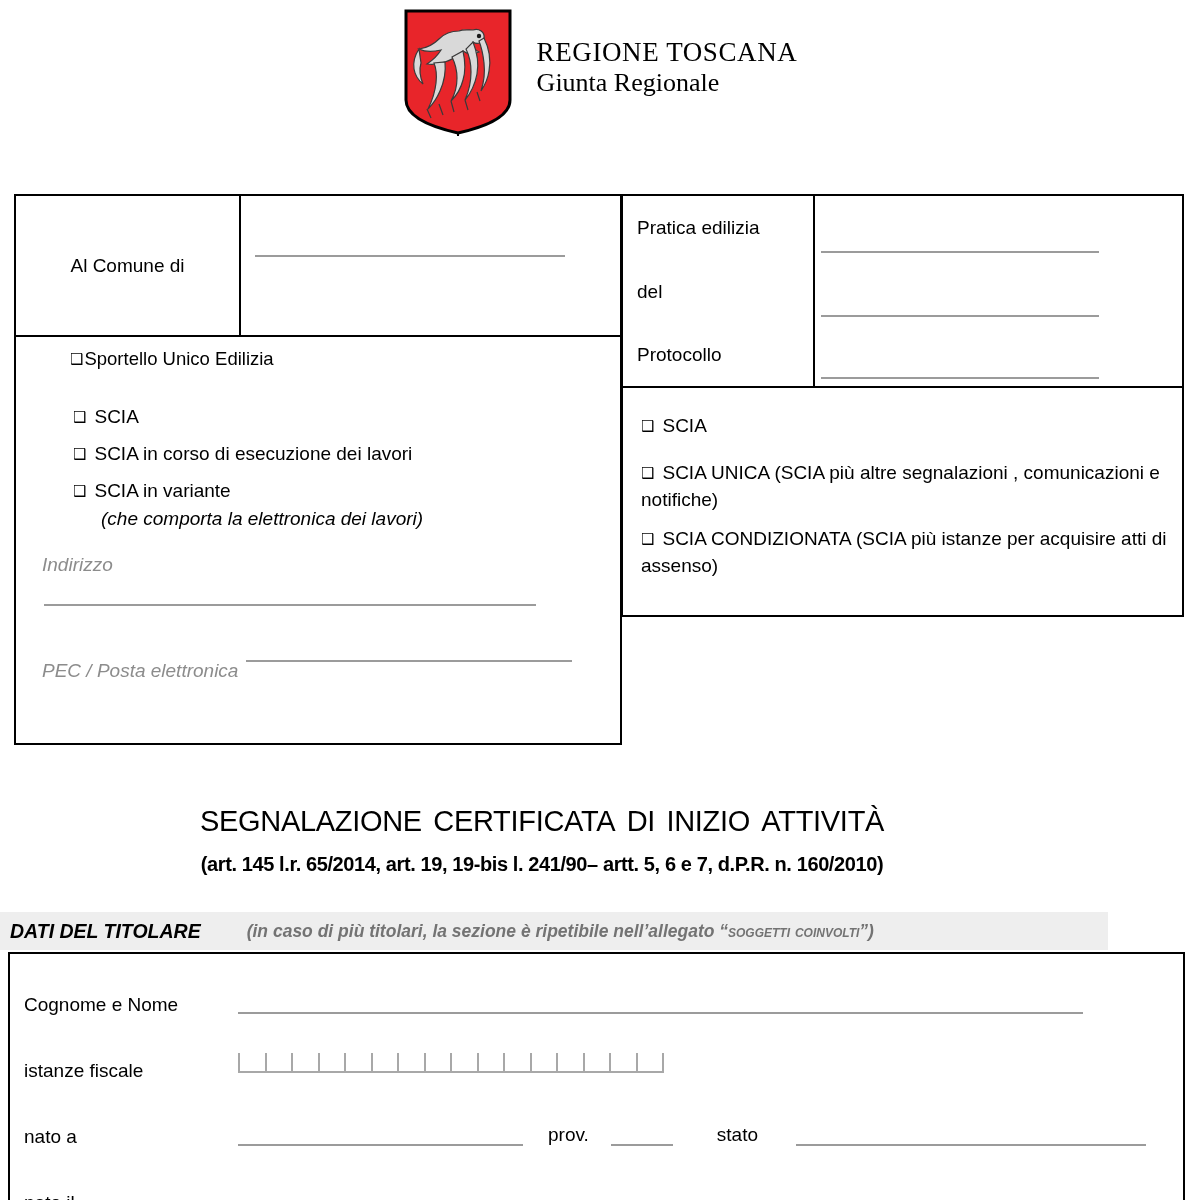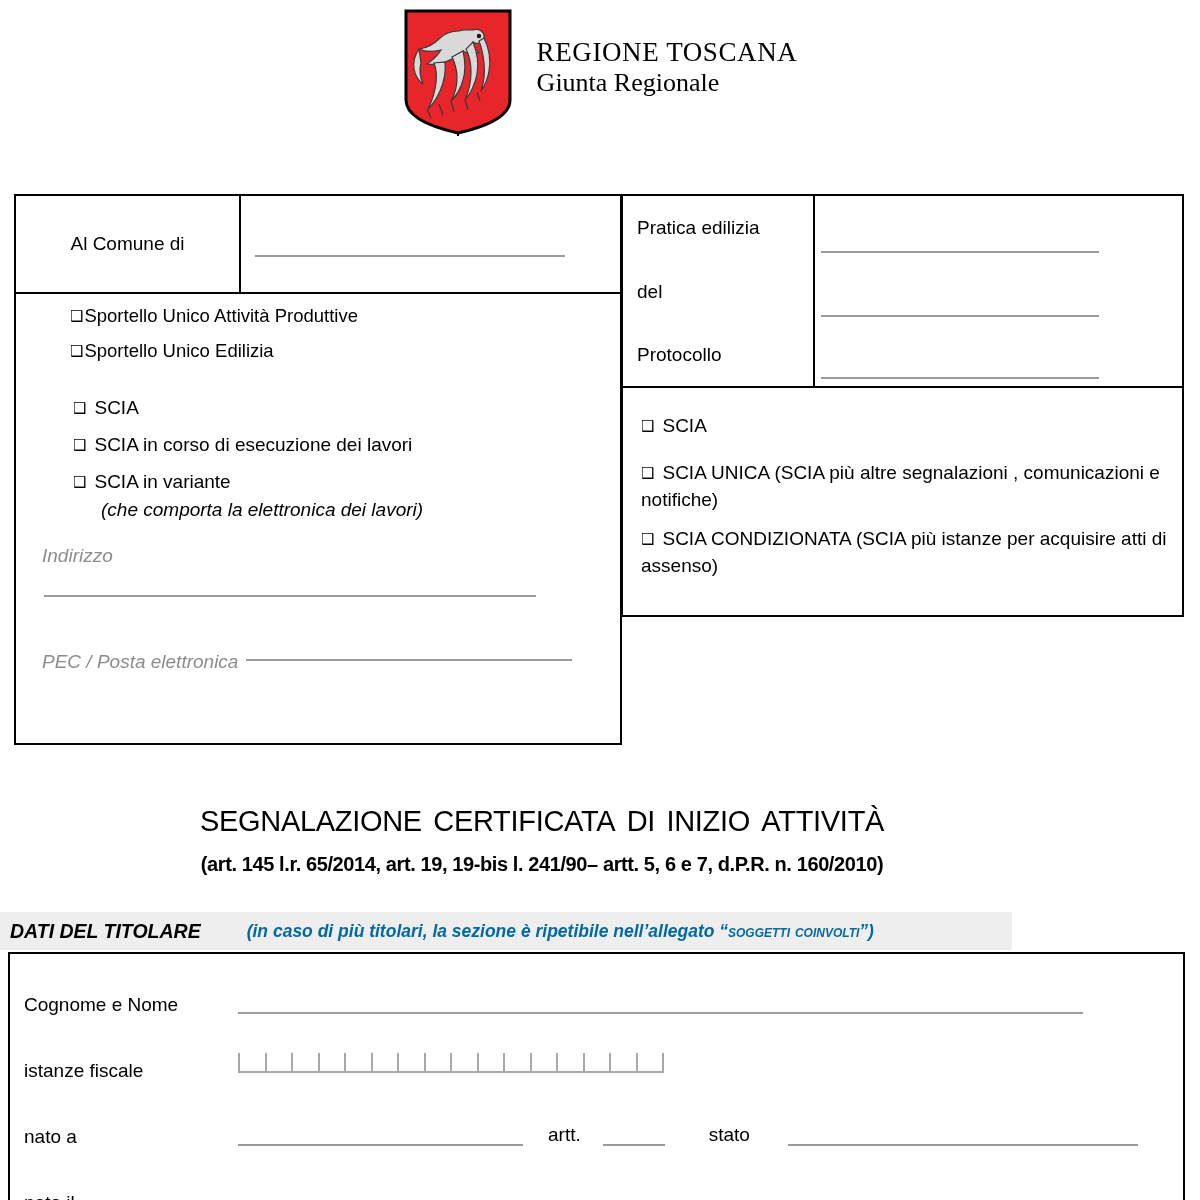--- a/index.html
+++ b/index.html
@@ -77,21 +77,21 @@
     left: 608px; top: 0;
     width: 562px;
     height: 423px;
     border: 2px solid #000;
     border-left: 1px solid #000;
     box-sizing: border-box;
   }
 
   .row-comune {
     display: flex;
-    height: 98px;
+    height: 141px;
     border-bottom: 2px solid #000;
     box-sizing: border-box;
   }
   .cell-comune-label {
     width: 225px;
     border-right: 2px solid #000;
     box-sizing: border-box;
     display: flex;
     align-items: center;
     justify-content: center;
@@ -159,21 +159,21 @@
     color: #8c8c8c;
   }
   .line-indirizzo {
     margin-top: 28px;
     width: 492px;
     margin-left: 2px;
   }
   .pec-row {
     margin-top: 54px;
     display: flex;
-    align-items: center;
+    align-items: flex-start;
     gap: 8px;
   }
   .pec-line {
     width: 326px;
     margin-bottom: 4px;
   }
 
   .pratica-table {
     width: 100%;
   }
@@ -240,39 +240,39 @@
     font-size: 20px;
     font-weight: bold;
     letter-spacing: -0.4px;
   }
 
   
   .section-bar {
     position: absolute;
     left: 0;
     top: 912px;
-    width: 1012px;
+    width: 1108px;
     height: 38px;
     background: #eeeeee;
     display: flex;
     align-items: center;
     box-sizing: border-box;
   }
   .sec-title {
     font-size: 19.5px;
     font-weight: bold;
     font-style: italic;
     padding-left: 10px;
     white-space: nowrap;
   }
   .sec-note {
     font-size: 17.5px;
     font-weight: bold;
     font-style: italic;
-    color: #0369a1;
+    color: #737373;
     padding-left: 46px;
     white-space: nowrap;
   }
   .sec-note .smallcaps {
     font-variant: small-caps;
     text-transform: lowercase;
   }
 
   .tbl-dati {
     position: absolute;
@@ -375,23 +375,20 @@
   <div class="tbl-left">
     <div class="row-comune">
       <div class="cell-comune-label">Al Comune di</div>
       <div class="cell-comune-value">
         <div class="fill-line line-comune"></div>
       </div>
     </div>
 
     <div class="sportello-block">
       <div class="sportello-item">
-        <span class="cbx">❑</span><span>Sportello Unico Attività Produttive</span>
-      </div>
-      <div class="sportello-item">
         <span class="cbx">❑</span><span>Sportello Unico Edilizia</span>
       </div>
     </div>
 
     <div class="scia-block">
       <div class="scia-item">
         <span class="cbx">❑</span><span>SCIA</span>
       </div>
       <div class="scia-item">
         <span class="cbx">❑</span><span>SCIA in corso di esecuzione dei lavori</span>
@@ -490,21 +487,21 @@
           <div class="comb-end"></div>
         </div>
     </div>
   </div>
 
   <div class="d-row">
     <div class="d-label">nato a</div>
     <div class="d-field">
       <div class="d-line" style="width:285px;"></div>
     </div>
-    <div class="inline-lbl" style="padding-left:25px;">artt.</div>
+    <div class="inline-lbl" style="padding-left:25px;">prov.</div>
     <div class="d-field">
       <div class="d-line" style="width:62px;margin-left:22px;"></div>
     </div>
     <div class="inline-lbl" style="padding-left:44px;">stato</div>
     <div class="d-field">
       <div class="d-line" style="width:350px;margin-left:38px;"></div>
     </div>
   </div>
 
   <div class="d-row">

